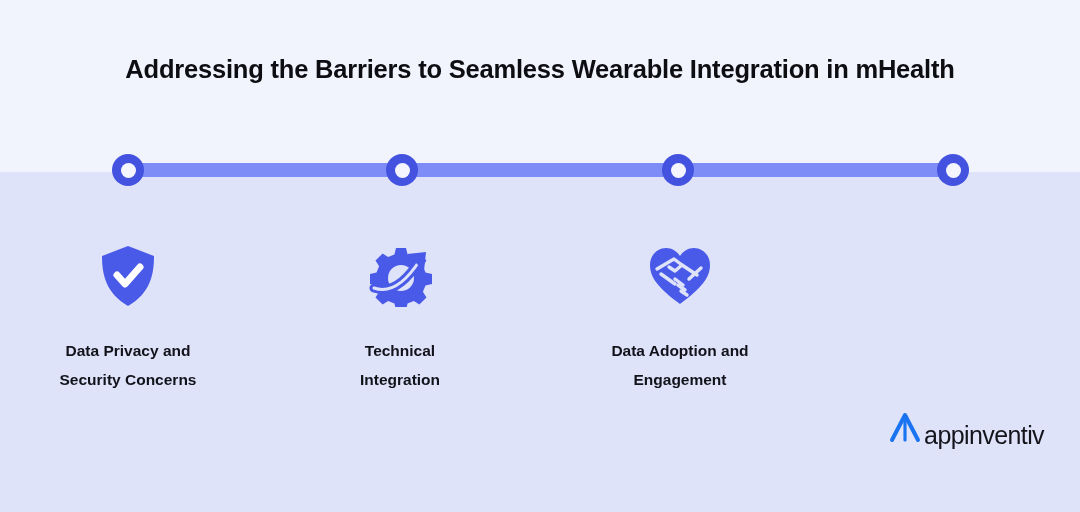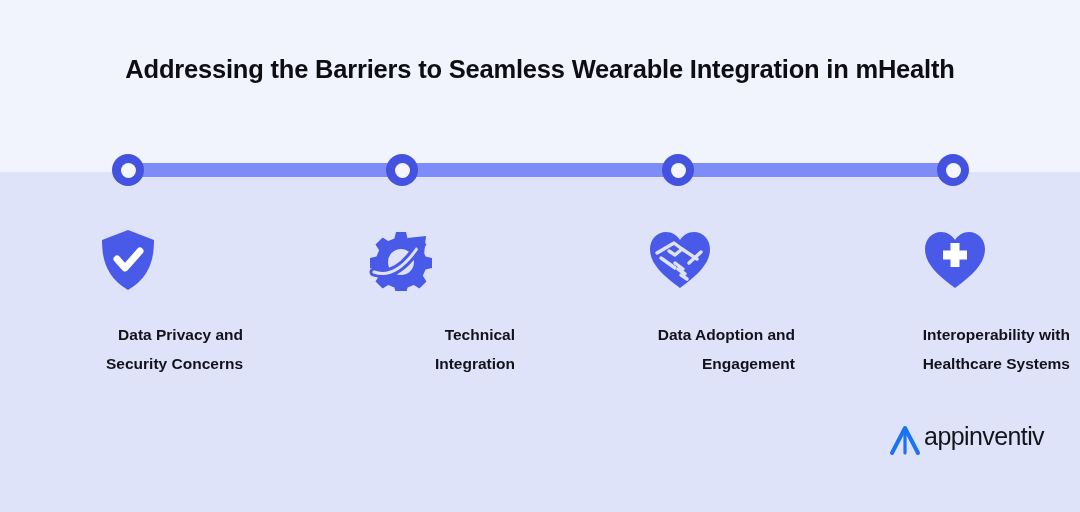--- a/index.html
+++ b/index.html
@@ -92,24 +92,24 @@
   
   .steps {
     position: absolute;
     left: 0;
     top: 228px;
     width: 1080px;
     height: 170px;
   }
   .step {
     position: absolute;
-    top: 0;
+    top: 16px;
     width: 230px;
     margin-left: -115px;
-    text-align: right;
+    text-align: center;
   }
   .step-icon {
     height: 64px;
     display: flex;
     align-items: center;
     justify-content: center;
   }
   .step-icon svg {
     display: block;
   }
@@ -119,23 +119,23 @@
     font-weight: bold;
     color: #12121a;
     line-height: 29px;
     white-space: pre-line;
   }
 
   
   .logo {
     position: absolute;
     right: 36px;
-    bottom: 15px;
+    bottom: 28px;
     display: flex;
-    align-items: flex-start;
+    align-items: flex-end;
     gap: 2px;
   }
   .logo-mark {
     display: block;
   }
   .logo-text {
     font-size: 25px;
     font-weight: normal;
     letter-spacing: -0.6px;
     color: #14141b;
@@ -202,31 +202,20 @@
             <path d="M33 45 L39 49"></path>
             <path d="M13 28 L27 38"></path>
             <path d="M53 22 L41 33"></path>
           </g>
         </svg>
       </div>
       <div class="step-label">Data Adoption and
 Engagement</div>
     </div>
 
-    <div class="step" style="left:955px">
-      <div class="step-icon">
-        <svg width="64" height="60" viewBox="0 0 64 60" aria-hidden="true">
-          <path d="M32 58 C10 42 2 31 2 19 C2 9 9.5 2 18 2 C24 2 29 5.5 32 10 C35 5.5 40 2 46 2
-                   C54.5 2 62 9 62 19 C62 31 54 42 32 58 Z" fill="#4a5ae8"></path>
-          <path d="M27.5 13 h9 v7.5 h7.5 v9 h-7.5 v7.5 h-9 v-7.5 h-7.5 v-9 h7.5 Z" fill="#ffffff"></path>
-        </svg>
-      </div>
-      <div class="step-label">Interoperability with
-Healthcare Systems</div>
-    </div>
 
   </div>
 
   <div class="logo">
     <span class="logo-mark">
       <svg width="34" height="34" viewBox="0 0 34 34" aria-hidden="true">
         <path d="M4 30 L17 5 L30 30" fill="none" stroke="#1a73f0" stroke-width="4" stroke-linecap="round" stroke-linejoin="round"></path>
         <path d="M17 7 L17 30" fill="none" stroke="#1a73f0" stroke-width="3.2" stroke-linecap="round"></path>
       </svg>
     </span>

